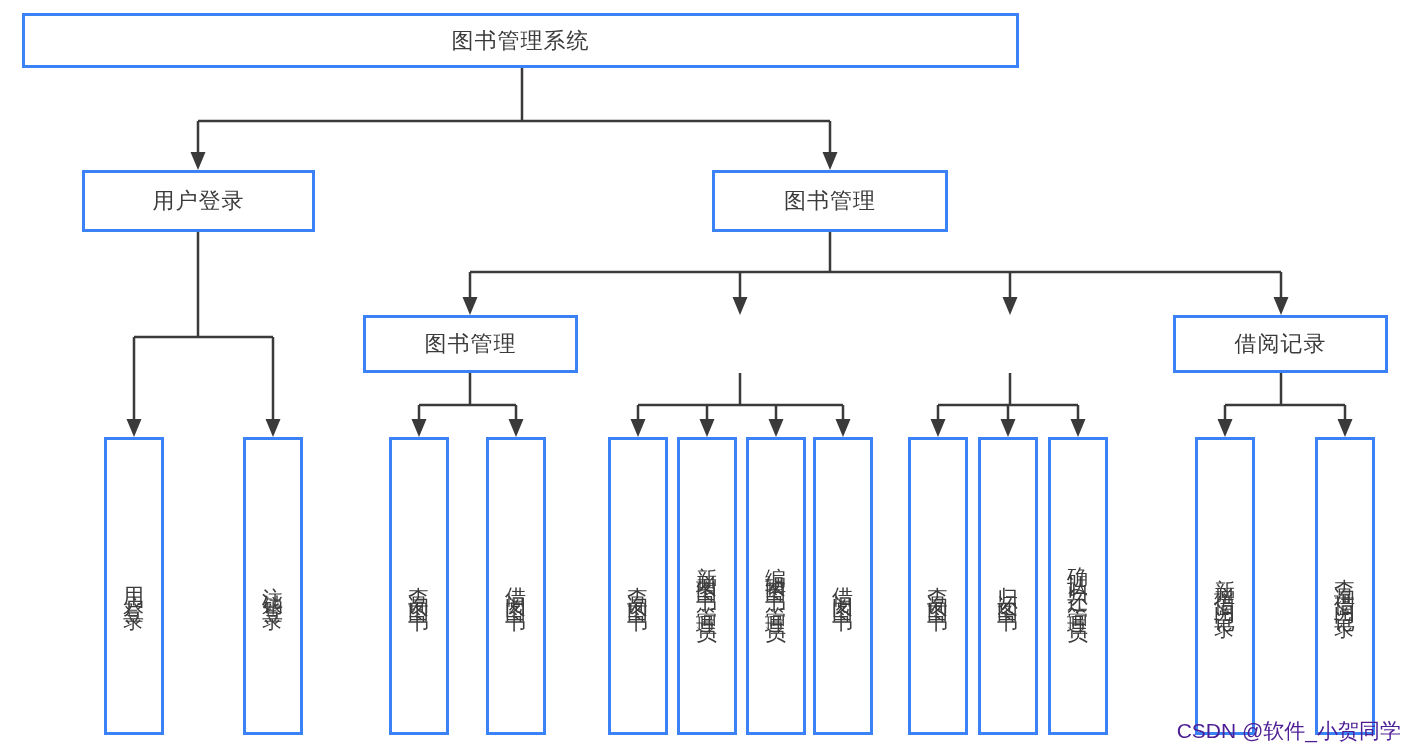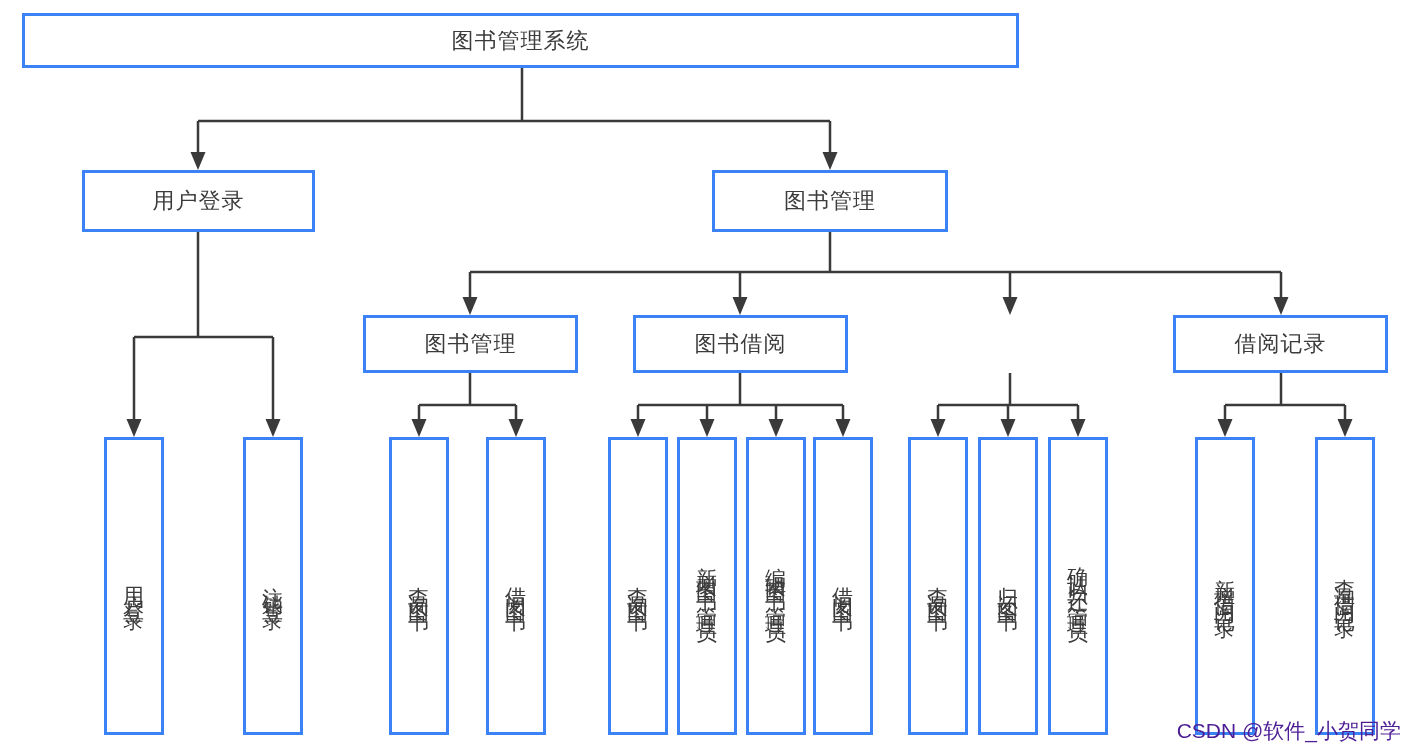--- a/index.html
+++ b/index.html
@@ -110,23 +110,20 @@
   <div class="node" id="n-login">
     <span class="hlabel">用户登录</span>
   </div>
   <div class="node" id="n-manage">
     <span class="hlabel">图书管理</span>
   </div>
 
   <div class="node" id="n-recommend">
     <span class="hlabel">图书管理</span>
   </div>
-  <div class="node" id="n-borrow">
-    <span class="hlabel">图书借阅</span>
-  </div>
   <div class="node" id="n-records">
     <span class="hlabel">借阅记录</span>
   </div>
 
   <div class="node leaf" id="f-login-user">
     <span class="vtext">用户登录</span>
   </div>
   <div class="node leaf" id="f-login-logout">
     <span class="vtext">注销登录</span>
   </div>

